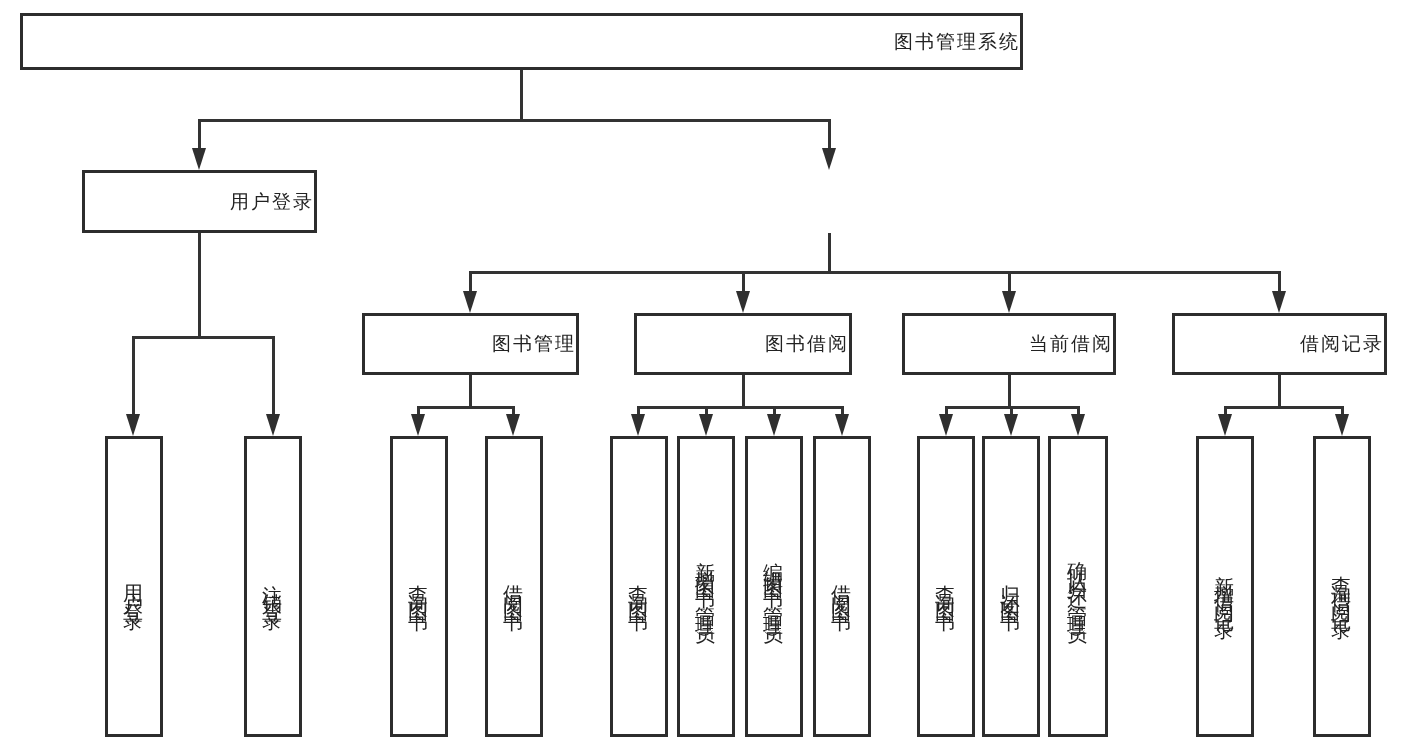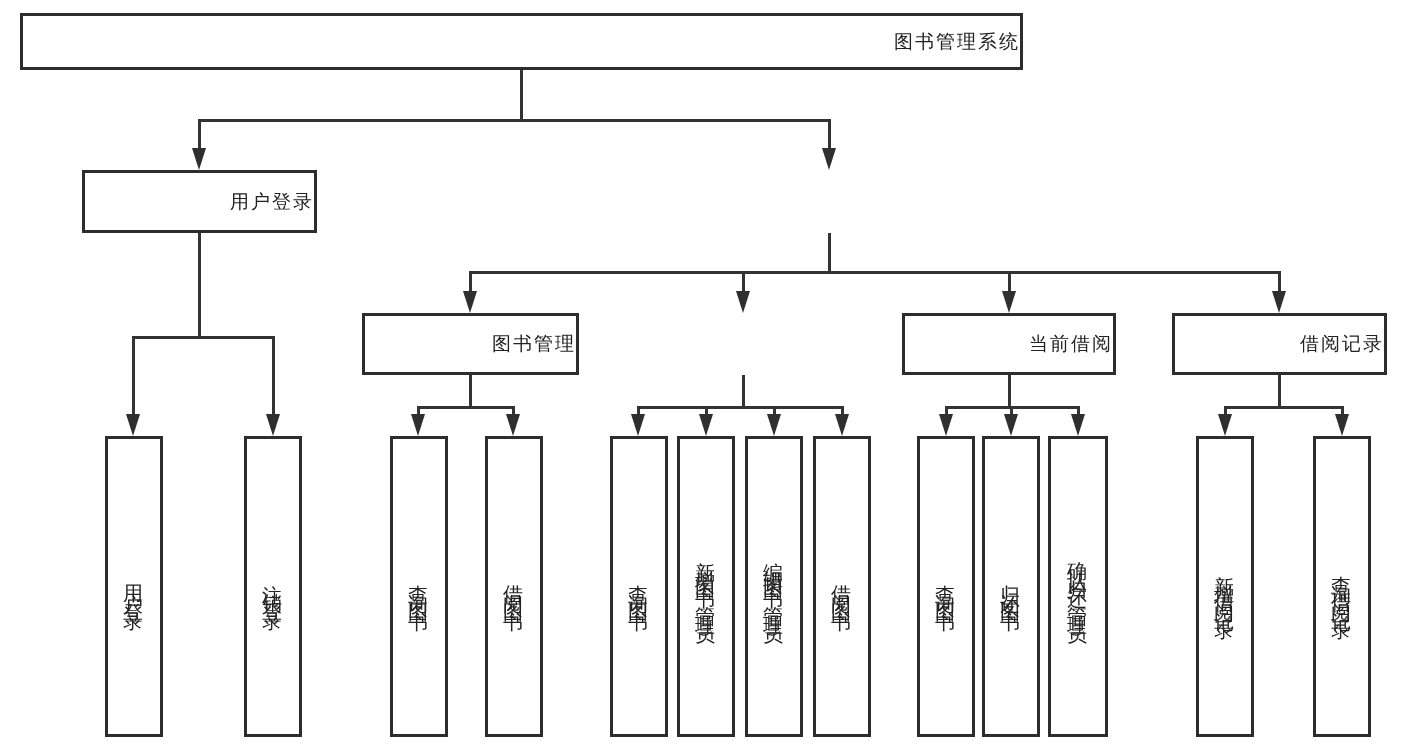--- a/index.html
+++ b/index.html
@@ -41,20 +41,23 @@
   <div class="node" style="left:20px;top:13px;width:1003px;height:57px;">
     <span>图书管理系统</span>
   </div>
 
   <div class="node" style="left:82px;top:170px;width:235px;height:63px;">
     <span>用户登录</span>
   </div>
 
   <div class="node" style="left:362px;top:313px;width:217px;height:62px;">
     <span>图书管理</span>
+  </div>
+  <div class="node" style="left:634px;top:313px;width:218px;height:62px;">
+    <span>图书借阅</span>
   </div>
   <div class="node" style="left:902px;top:313px;width:214px;height:62px;">
     <span>当前借阅</span>
   </div>
   <div class="node" style="left:1172px;top:313px;width:215px;height:62px;">
     <span>借阅记录</span>
   </div>
 
   <div class="leaf" style="left:105px;">
     <span>用户登录</span>

